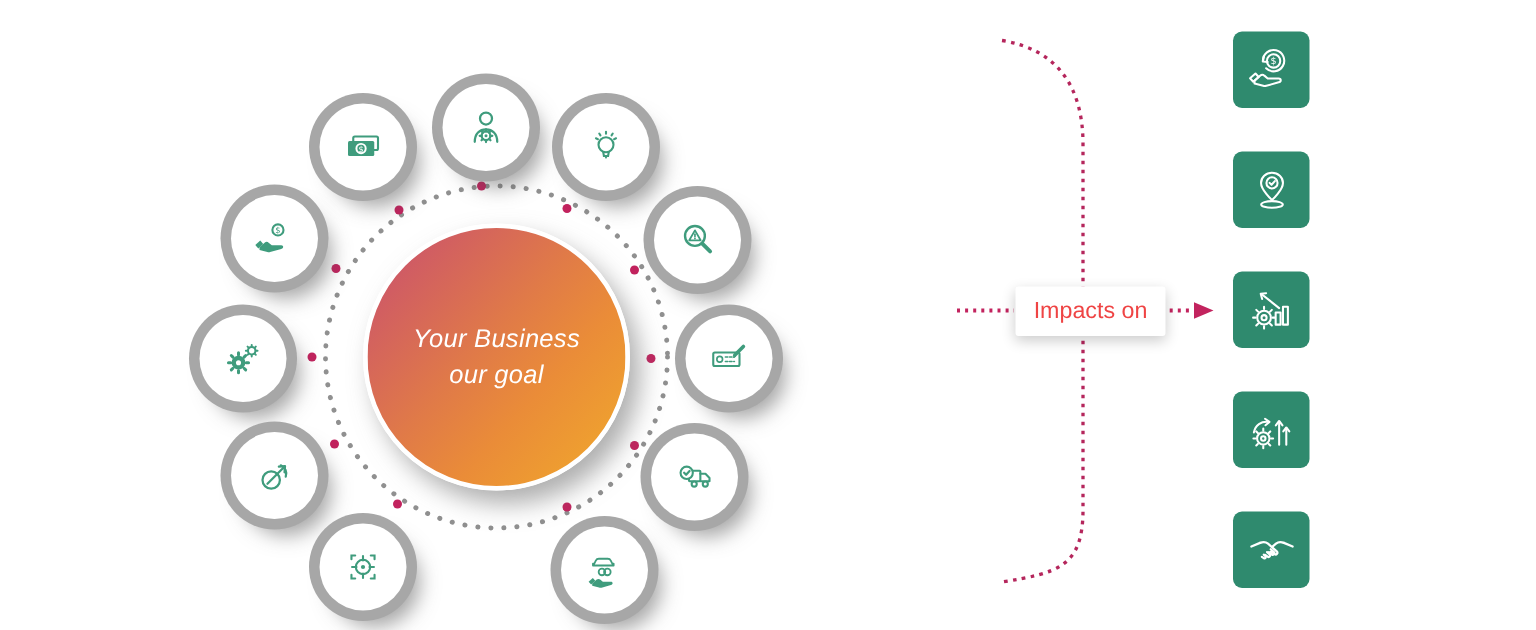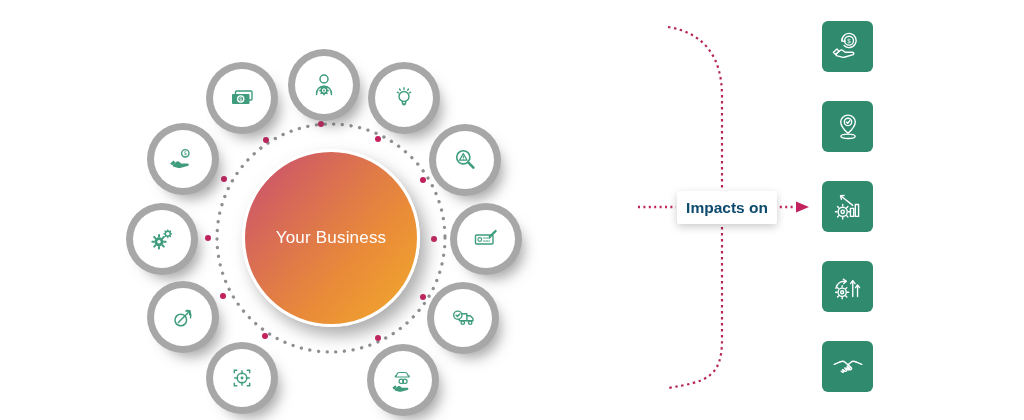--- a/index.html
+++ b/index.html
@@ -5,30 +5,30 @@
   html,body{margin:0;padding:0;background:#fff;}
   .canvas{position:relative;width:1024px;height:420px;background:#ffffff;overflow:hidden;
           font-family:"Liberation Sans",sans-serif;}
   svg.deco{position:absolute;left:0;top:0;z-index:1;}
   
   .center-circle{position:absolute;left:242px;top:149px;width:178px;height:178px;border-radius:50%;
     background:linear-gradient(132deg,#c84d71 0%,#e07a48 45%,#ea8c38 65%,#f1ab2b 100%);
     border:3px solid #ffffff;box-sizing:border-box;
     box-shadow:7px 9px 16px rgba(110,110,110,.55);
     display:flex;align-items:center;justify-content:center;z-index:2;}
-  .center-text{color:#fff;font-size:17px;font-weight:500;line-height:1.42;text-align:center;letter-spacing:.2px;}
+  .center-text{color:#fff;font-size:17px;font-weight:500;line-height:1.42;text-align:center;letter-spacing:.2px;font-style:italic;}
   
   .sat{position:absolute;width:58px;height:58px;border-radius:50%;background:#fff;z-index:3;
     box-shadow:0 0 0 7px #a7a7a7, 8px 10px 13px 1px rgba(80,80,80,.5);
     display:flex;align-items:center;justify-content:center;}
   .sat svg{display:block;}
   
   .impact-label{position:absolute;left:677px;top:191px;width:100px;height:33px;background:#fff;
     border-radius:2px;box-shadow:0 3px 9px rgba(0,0,0,.2);display:flex;align-items:center;justify-content:center;
-    color:#0c4a6e;font-size:15.5px;font-weight:700;z-index:4;}
+    color:#ef4444;font-size:15.5px;font-weight:400;z-index:4;}
   
   .tile{position:absolute;left:822px;width:51px;height:51px;background:#2f8a6e;border-radius:6px;
     display:flex;align-items:center;justify-content:center;z-index:2;}
   .t1{top:21px}.t2{top:101px}.t3{top:181px}.t4{top:261px}.t5{top:341px}
 </style>
 </head>
 <body>
 
 <div class="canvas">
 
@@ -51,20 +51,21 @@
     <g stroke="#c2235e" stroke-width="2.6" stroke-dasharray="2 3.4" fill="none">
       <path d="M638 207 H676"></path>
       <path d="M769 207 H796"></path>
     </g>
     <polygon points="796,201.5 809,207 796,212.5" fill="#c2235e"></polygon>
   </svg>
 
   <div class="center-circle">
     <div class="center-text">
       <div>Your Business</div>
+      <div>our goal</div>
     </div>
   </div>
 
   <div class="sat" style="left:295px;top:56px">
     <svg width="32" height="32" viewBox="0 0 32 32">
       <g fill="none" stroke="#3f9c7d" stroke-width="1.5" stroke-linecap="round">
         <circle cx="16" cy="10" r="4"></circle>
         <path d="M8.5 25.5 c0-5.5 3.3-8.3 7.5-8.3 s7.5 2.8 7.5 8.3"></path>
         <circle cx="16" cy="21.5" r="2.9"></circle>
         <path d="M16 18.6V17.3 M16 24.4v1.3 M13.1 21.5H11.8 M18.9 21.5h1.3 M13.95 19.45l-.92-.92 M18.05 19.45l.92-.92 M13.95 23.55l-.92.92 M18.05 23.55l.92.92"></path>

